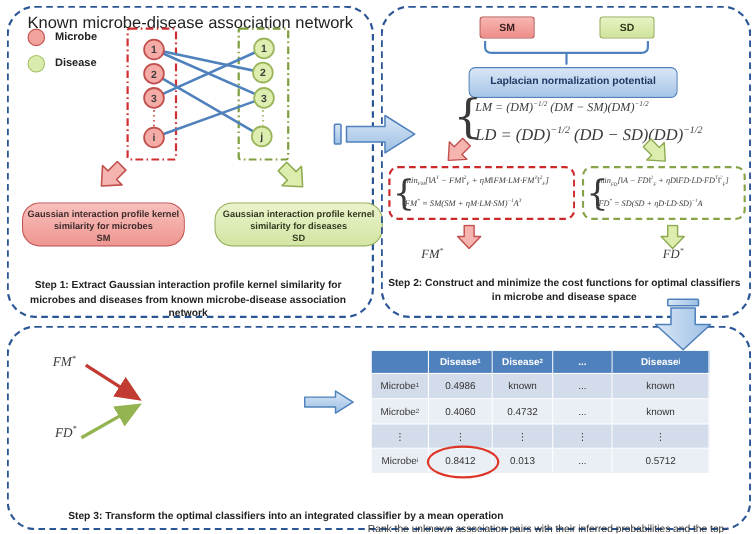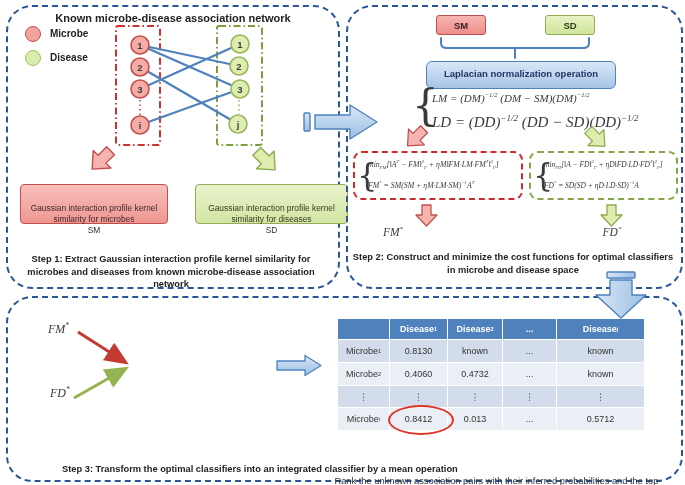--- a/index.html
+++ b/index.html
@@ -7,42 +7,42 @@
           font-family:"Liberation Sans",sans-serif;overflow:hidden;}
   .abs{position:absolute;}
   .panel{position:absolute;border:2.5px dashed #2b5696;border-radius:26px;background:transparent;}
   .caption{font-size:9.3px;font-weight:600;color:#222;text-align:center;line-height:1.35;}
   .math{font-family:Liberation Serif, serif;font-style:italic;color:#3a3a3a;}
   .math sup{font-size:.6em;}
   .math sub{font-size:.6em;}
   .brace{font-family:"DejaVu Serif",serif;color:#3a3a3a;font-weight:400;}
   .legend-dot{width:16px;height:16px;border-radius:50%;box-sizing:border-box;}
   .legend-label{font-size:10px;font-weight:600;color:#222;}
-  .kernel-box{box-sizing:border-box;border-radius:4px;text-align:center;
-              font-size:8.4px;font-weight:400;line-height:1.3;padding-top:18px;}
+  .kernel-box{box-sizing:border-box;border-radius:16px;text-align:center;
+              font-size:8.4px;font-weight:700;line-height:1.3;padding-top:4px;}
   .tag-box{box-sizing:border-box;border-radius:3px;text-align:center;font-size:9.5px;font-weight:700;}
   .opt-box{box-sizing:border-box;border-radius:9px;background:#fff;}
   .opt-line{position:absolute;white-space:nowrap;font-size:7.8px;}
   #assoc-table{display:grid;grid-template-columns:52px 58px 55px 54px 88px;
                grid-template-rows:21px 23px 23px 22px 23px;background:#fff;}
   #assoc-table .cell{display:flex;align-items:center;justify-content:center;
                border-right:1.5px solid #fff;border-bottom:1.5px solid #fff;
                font-size:9px;color:#333;}
   #assoc-table .cell sub{font-size:.62em;}
   #assoc-table .th{background:#4f81bd;color:#fff;font-weight:700;}
   #assoc-table .band-a{background:#d3dcea;}
   #assoc-table .band-b{background:#eaeef5;}
 </style>
 </head>
 <body>
 
 <div id="figure">
 
   <div class="panel" style="left:6px;top:5px;width:330px;height:280px;">
-    <div class="abs" style="left:0;top:5px;width:100%;text-align:center;font-size:11px;font-weight:700;color:#222;">Known microbe-disease association network</div>
+    <div class="abs" style="left:0;top:5px;width:100%;text-align:center;font-size:15px;font-weight:400;color:#222;">Known microbe-disease association network</div>
 
     <div class="abs legend-dot" style="left:17px;top:19px;background:#f2a39e;border:1.6px solid #c0504d;"></div>
     <div class="abs legend-label" style="left:42px;top:21px;">Microbe</div>
     <div class="abs legend-dot" style="left:17px;top:43px;background:#d9ecad;border:1.6px solid #a3c161;"></div>
     <div class="abs legend-label" style="left:42px;top:45px;">Disease</div>
 
     <svg class="abs" style="left:89px;top:13px;" width="185" height="135" viewBox="0 0 185 135">
       <rect x="19" y="6" width="44" height="119" rx="2" fill="none" stroke="#d03030" stroke-width="2" stroke-dasharray="7 3 1.5 3"></rect>
       <rect x="120" y="6" width="45" height="119" rx="2" fill="none" stroke="#7e9e3e" stroke-width="2" stroke-dasharray="7 3 1.5 3"></rect>
       <g stroke="#4f81bd" stroke-width="2.3" stroke-linecap="round">
@@ -102,21 +102,21 @@
          background:linear-gradient(#f7b6b2,#ee8e89);border:1.5px solid #b8504c;color:#3a2020;">SM</div>
     <div class="abs tag-box" style="left:197px;top:8px;width:50px;height:20px;line-height:19px;
          background:linear-gradient(#e8f2c4,#cfe49b);border:1.5px solid #93ad55;color:#2f3a1a;">SD</div>
 
     <svg class="abs" style="left:90px;top:30px;" width="154" height="22" viewBox="0 0 154 22">
       <path d="M3,1 V6 Q3,11 9,11 H145 Q151,11 151,6 V1 M77,11 V21" fill="none" stroke="#4f81bd" stroke-width="2" stroke-linecap="round"></path>
     </svg>
 
     <div class="abs" style="left:78px;top:54px;width:188px;height:26px;line-height:24px;border-radius:6px;
          background:linear-gradient(#d9e7f6,#a6c4e7);border:1.5px solid #4f81bd;text-align:center;
-         font-size:9.5px;font-weight:600;color:#1f3864;">Laplacian normalization operation</div>
+         font-size:9.5px;font-weight:600;color:#1f3864;">Laplacian normalization potential</div>
 
     <div class="abs brace" style="left:64px;top:76px;font-size:42px;line-height:46px;">{</div>
     <div class="abs math" style="left:84px;top:84px;font-size:11px;white-space:nowrap;">LM = (DM)<sup>−1/2</sup> (DM − SM)(DM)<sup>−1/2</sup></div>
     <div class="abs math" style="left:84px;top:106px;font-size:15px;white-space:nowrap;">LD = (DD)<sup>−1/2</sup> (DD − SD)(DD)<sup>−1/2</sup></div>
 
     <svg class="abs" style="left:54px;top:118px;" width="27" height="27" viewBox="0 0 30 30">
       <polygon points="9,1 20,1 20,13 27,13 14.5,27 2,13 9,13" transform="rotate(45 15 15)" fill="#f6b4b0" stroke="#c0504d" stroke-width="1.4" stroke-linejoin="round"></polygon>
     </svg>
     <svg class="abs" style="left:236px;top:118px;" width="27" height="27" viewBox="0 0 30 30">
       <polygon points="9,1 20,1 20,13 27,13 14.5,27 2,13 9,13" transform="rotate(-45 15 15)" fill="#dcedae" stroke="#8fab52" stroke-width="1.4" stroke-linejoin="round"></polygon>
@@ -199,21 +199,21 @@
       <polygon points="1,7 29,7 29,1.5 45,11.5 29,21.5 29,16 1,16" fill="url(#gb3)" stroke="#4f81bd" stroke-width="1.3" stroke-linejoin="round"></polygon>
     </svg>
 
     <div id="assoc-table" class="abs" style="left:330px;top:21px;width:307px;">
         <div class="cell th"></div>
         <div class="cell th">Disease<sub>1</sub></div>
         <div class="cell th">Disease<sub>2</sub></div>
         <div class="cell th">...</div>
         <div class="cell th">Disease<sub>j</sub></div>
         <div class="cell band-a">Microbe<sub>1</sub></div>
-        <div class="cell band-a">0.8130</div>
+        <div class="cell band-a">0.4986</div>
         <div class="cell band-a">known</div>
         <div class="cell band-a">...</div>
         <div class="cell band-a">known</div>
         <div class="cell band-b">Microbe<sub>2</sub></div>
         <div class="cell band-b">0.4060</div>
         <div class="cell band-b">0.4732</div>
         <div class="cell band-b">...</div>
         <div class="cell band-b">known</div>
         <div class="cell band-a">⋮</div>
         <div class="cell band-a">⋮</div>

